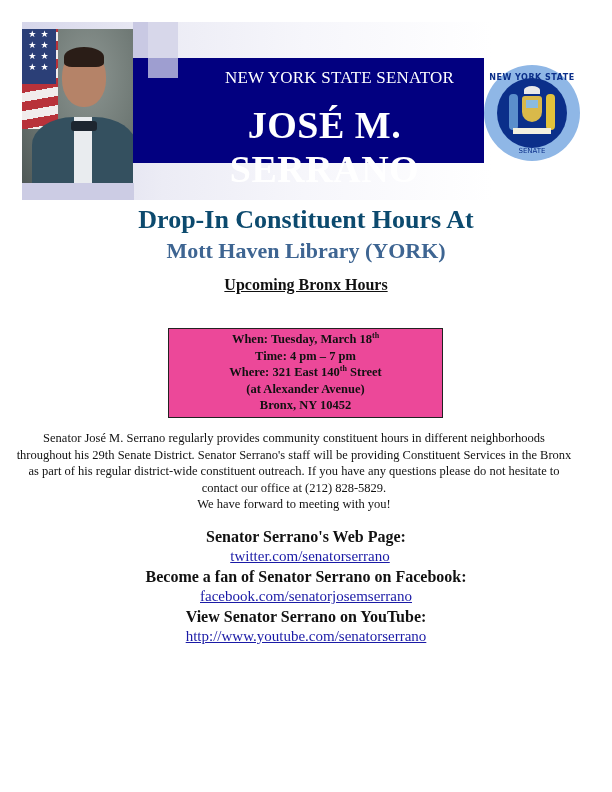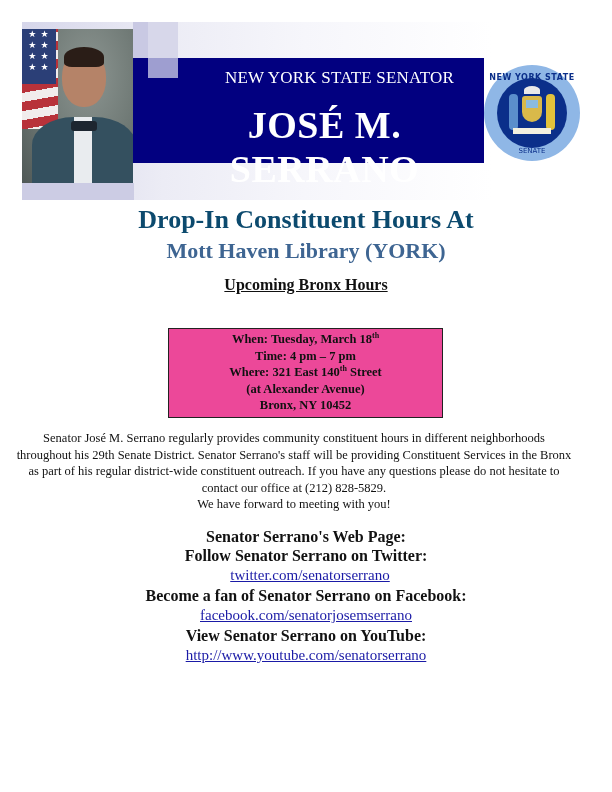--- a/index.html
+++ b/index.html
@@ -143,19 +143,18 @@
   <div>Bronx, NY 10452</div>
 </div>
 
 <div class="paragraph">
   <div>Senator José M. Serrano regularly provides community constituent hours in different neighborhoods throughout his 29th Senate District. Senator Serrano's staff will be providing Constituent Services in the Bronx as part of his regular district-wide constituent outreach. If you have any questions please do not hesitate to contact our office at (212) 828-5829.</div>
   <div>We have forward to meeting with you!</div>
 </div>
 
 <div class="links">
   <div class="link-label">Senator Serrano's Web Page:</div>
-  <div class="link-label">Follow Senator Serrano on Twitter:</div>
   <div class="link-url shift-r">twitter.com/senatorserrano</div>
   <div class="link-label">Become a fan of Senator Serrano on Facebook:</div>
   <div class="link-url">facebook.com/senatorjosemserrano</div>
   <div class="link-label">View Senator Serrano on YouTube:</div>
   <div class="link-url">http://www.youtube.com/senatorserrano</div>
 </div>
 
 </body></html>

